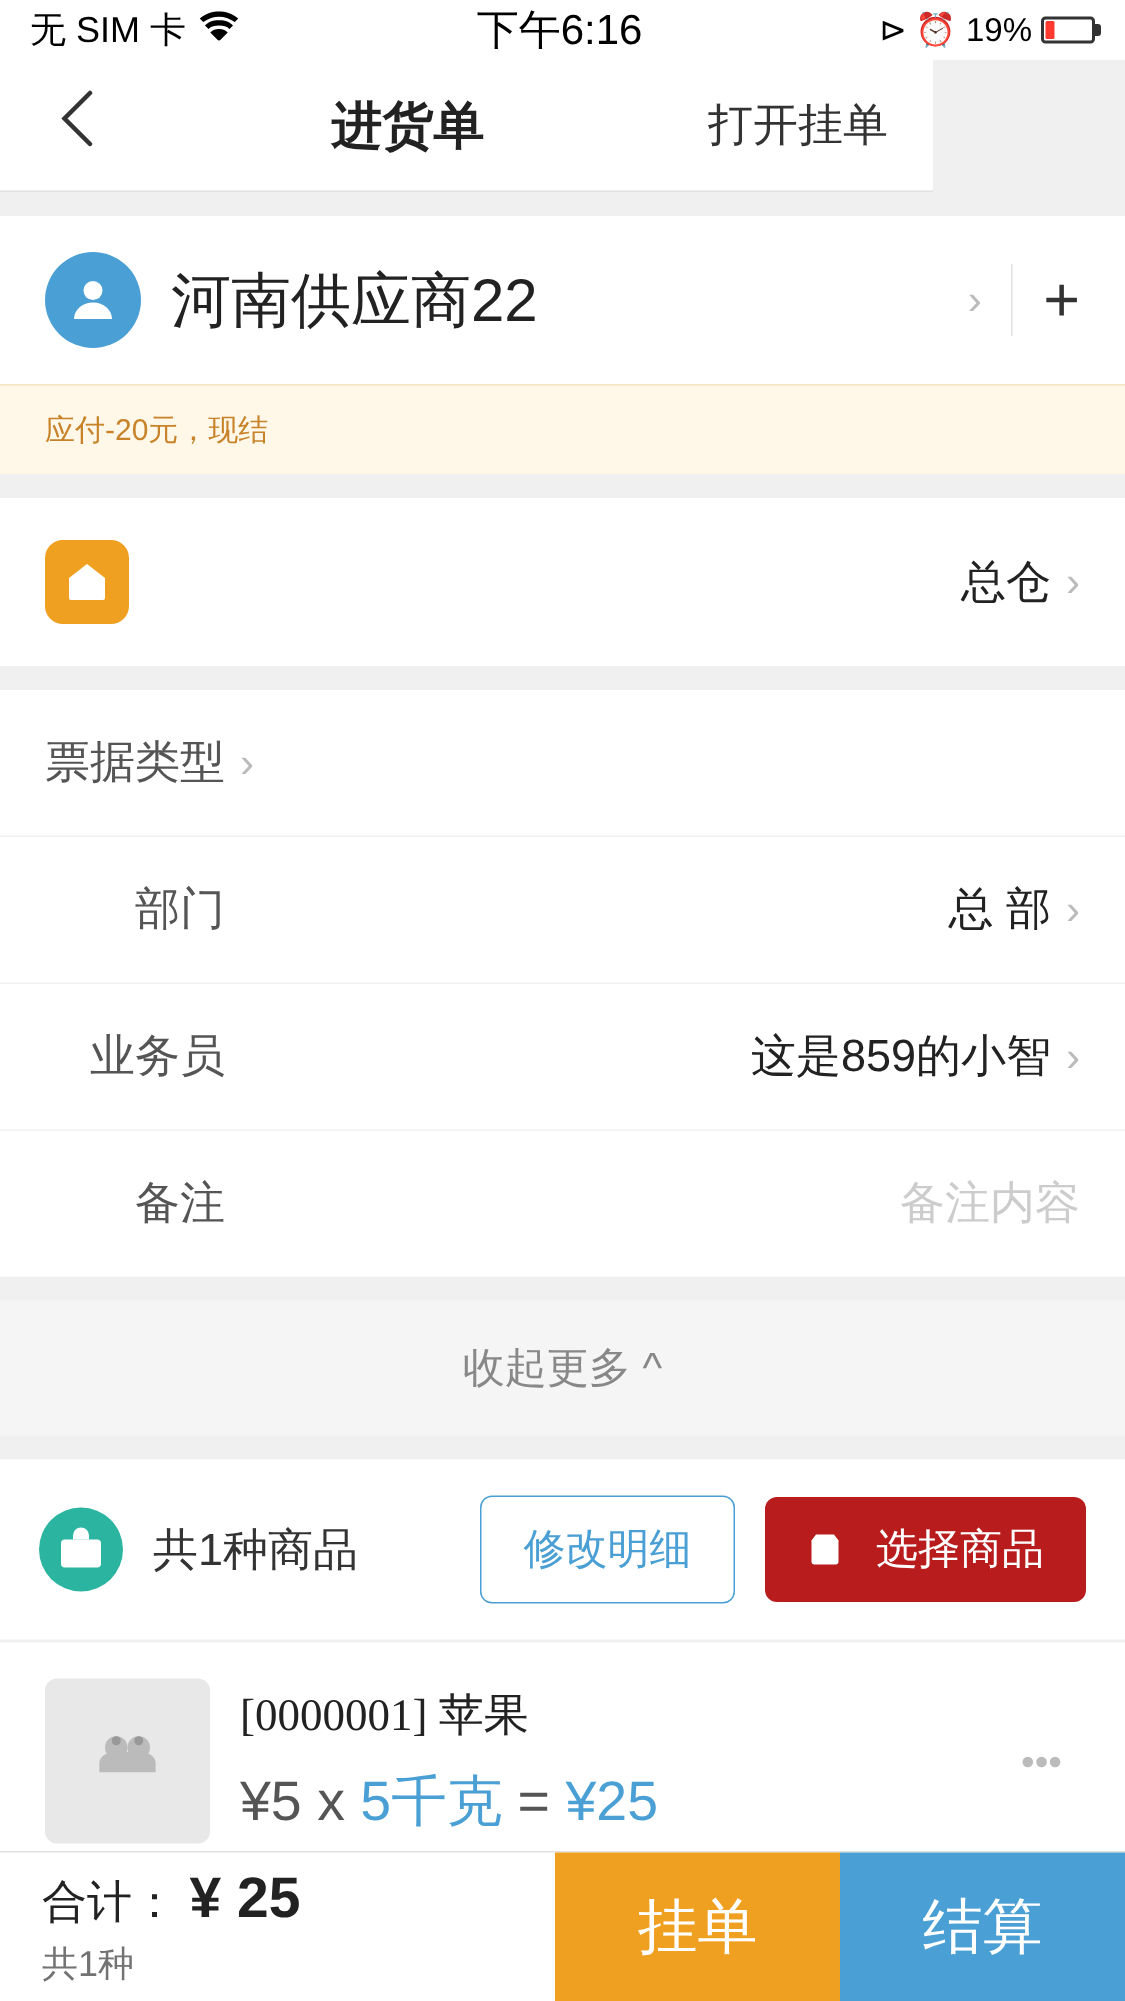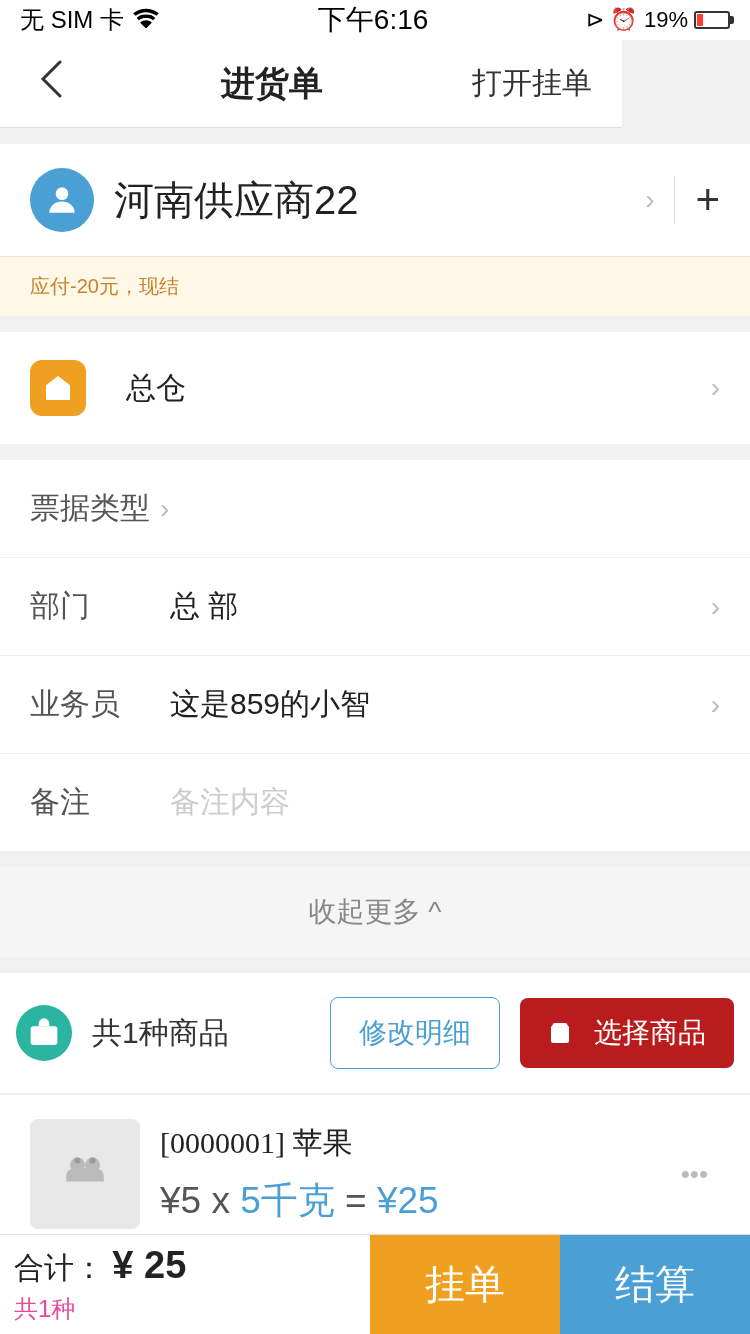--- a/index.html
+++ b/index.html
@@ -136,20 +136,21 @@
       padding: 16px 30px;
       font-size: 20px;
       color: #c8832a;
       border-top: 1px solid #f5e4c0;
     }
 
     
     .form-section {
       background: #fff;
       margin-bottom: 16px;
+      text-align: right;
     }
     .form-row {
       display: flex;
       align-items: center;
       padding: 28px 30px;
       border-bottom: 1px solid #f0f0f0;
       min-height: 90px;
     }
     .form-row:last-child { border-bottom: none; }
     .form-row-icon {
@@ -190,21 +191,21 @@
       font-size: 28px;
       color: #888;
       margin-bottom: 16px;
     }
 
     
     .product-header {
       background: #fff;
       display: flex;
       align-items: center;
-      padding: 24px 16px;
+      padding: 24px 26px;
       gap: 20px;
       margin-bottom: 2px;
     }
     .product-icon {
       width: 56px;
       height: 56px;
       border-radius: 50%;
       background: #2bb5a0;
       display: flex;
       align-items: center;
@@ -288,34 +289,34 @@
       display: flex;
       align-items: stretch;
       background: #fff;
       border-top: 1px solid #e0e0e0;
     }
     .footer-total {
       flex: 1;
       display: flex;
       flex-direction: column;
       justify-content: center;
-      padding: 0 14px;
+      padding: 0 28px;
     }
     .footer-total-row {
       font-size: 30px;
       color: #222;
     }
     .footer-total-amount {
       font-size: 38px;
       font-weight: 600;
       color: #222;
     }
     .footer-total-sub {
       font-size: 24px;
-      color: #ec4899;
+      color: #737373;
       margin-top: 4px;
     }
     .footer-btn {
       width: 190px;
       display: flex;
       align-items: center;
       justify-content: center;
       font-size: 40px;
       font-weight: 500;
       cursor: pointer;

